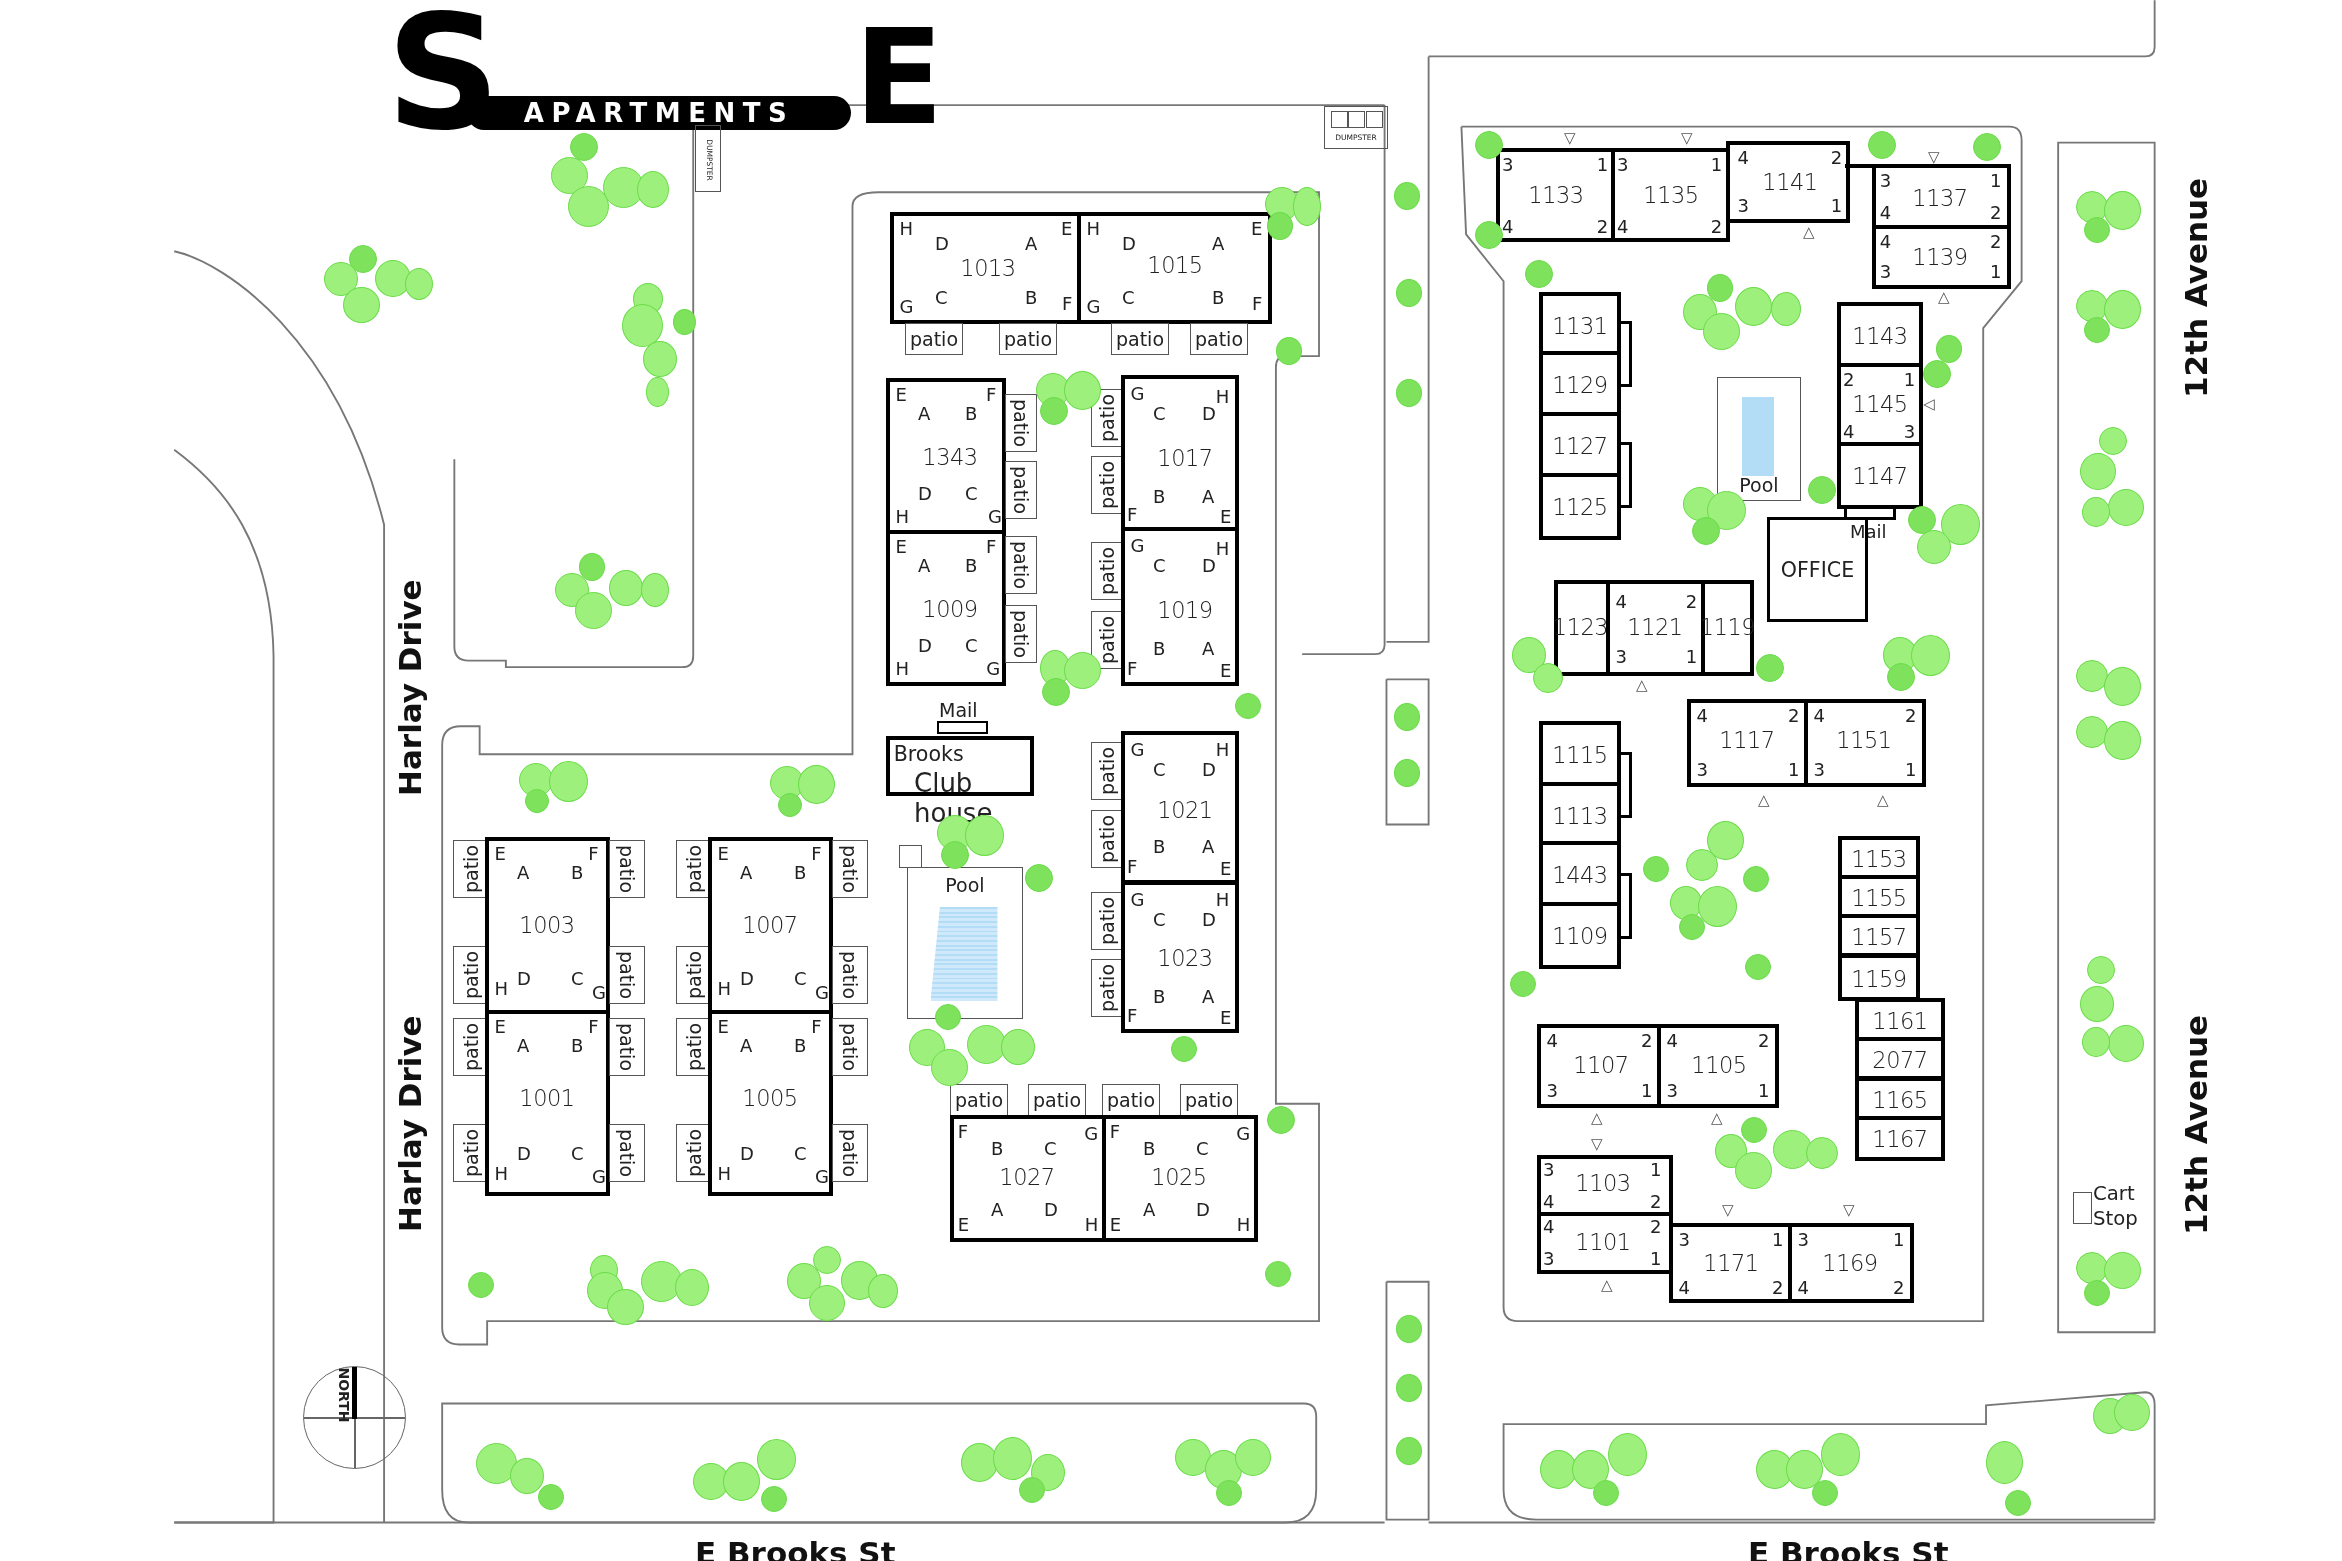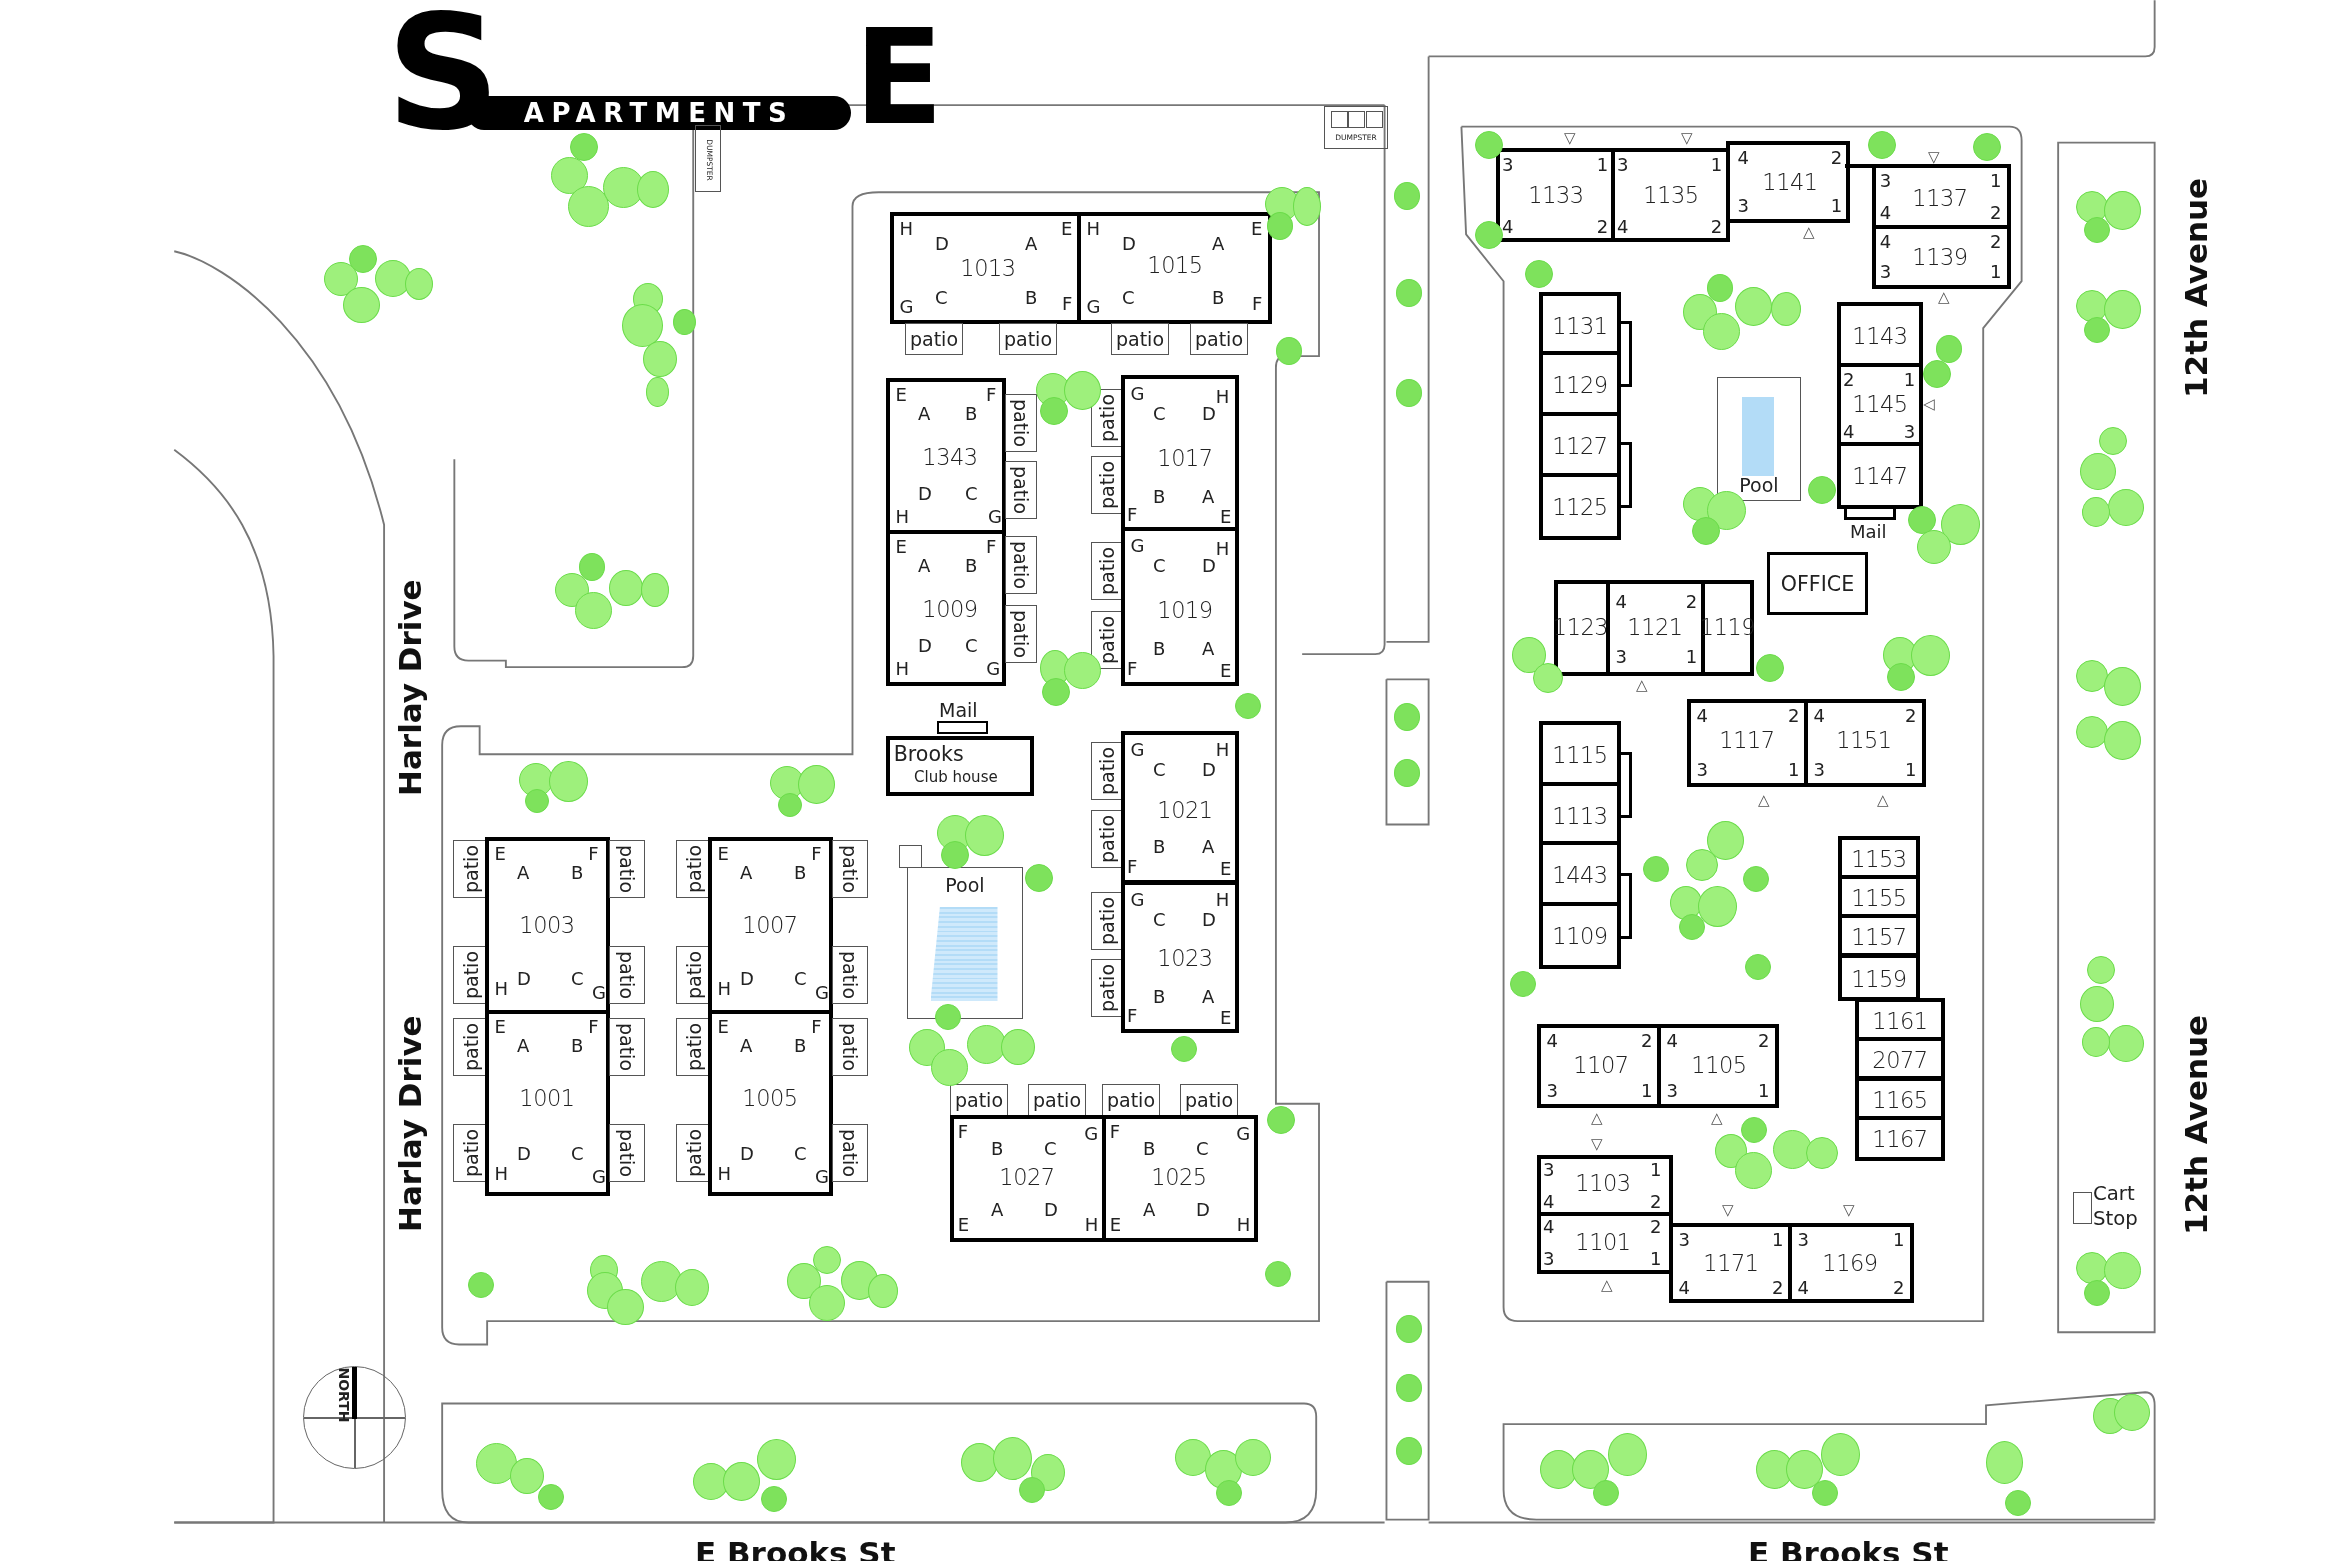--- a/index.html
+++ b/index.html
@@ -185,21 +185,21 @@
     <span class="corner" style="left:77px;top:26px;">D</span>
     <span class="corner" style="left:28px;top:109px;">B</span>
     <span class="corner" style="left:77px;top:109px;">A</span>
     <span class="num" style="left:60px;top:79px;">1019</span>
   </div>
 
   <span class="label" style="left:939px;top:699px;font-size:19px;">Mail</span>
   <div class="abs" style="left:937px;top:721px;width:51px;height:13px;border:2.8px solid #000;"></div>
   <div class="abs" style="left:886px;top:736px;width:148px;height:60px;border:4.7px solid #000;">
     <span style="position:absolute;left:3.7px;top:1.9px;font-size:20.6px;">Brooks</span>
-    <span style="position:absolute;left:24px;top:28px;font-size:15px;">Club house</span>
+    <span style="position:absolute;left:24px;top:28px;font-size:26px;">Club house</span>
   </div>
 
   <div class="abs" style="left:899px;top:845px;width:22.5px;height:22.5px;border:1.9px solid #555;"></div>
   <div class="abs" style="left:907px;top:867px;width:116px;height:152px;border:1.9px solid #555;">
     <span style="position:absolute;left:0;right:0;top:5.6px;text-align:center;font-size:19px;">Pool</span>
     <div style="position:absolute;left:22.5px;top:39px;width:67px;height:94px;background:repeating-linear-gradient(0deg,#cfe9fb 0 2.8px,#b3dcf7 2.8px 4.7px);clip-path:polygon(14% 0,100% 0,100% 100%,0 100%);"></div>
   </div>
 
   <div class="patio vl" style="left:1091px;top:742px;width:32px;height:58px;">
       <span>patio</span>
@@ -439,21 +439,21 @@
     <span class="corner" style="left:1.9px;bottom:1.9px;">4</span>
     <span class="corner" style="right:3.7px;bottom:1.9px;">3</span>
     <span class="num" style="left:39px;top:37px;">1145</span>
   </div>
   <div class="bldg" style="left:1837px;top:442px;width:86px;height:67px;">
     <span class="num" style="left:39px;top:30px;">1147</span>
   </div>
   <div class="abs" style="left:1844px;top:506px;width:52px;height:14px;border:3.7px solid #000;border-top:0;"></div>
   <span class="label" style="left:1850px;top:521px;font-size:18px;">Mail</span>
 
-  <div class="abs" style="left:1767px;top:552px;width:101px;height:63px;border:3.7px solid #000;display:flex;align-items:center;justify-content:center;">
+  <div class="abs" style="left:1767px;top:517px;width:101px;height:105px;border:3.7px solid #000;display:flex;align-items:center;justify-content:center;">
     <span style="font-size:20.6px;">OFFICE</span>
   </div>
 
   <div class="bldg" style="left:1554px;top:580px;width:56px;height:96px;">
     <span class="num" style="left:22.5px;top:43px;">1123</span>
   </div>
   <div class="bldg" style="left:1606px;top:580px;width:99px;height:96px;">
     <span class="corner" style="left:5.6px;top:9.4px;">4</span>
     <span class="corner" style="right:3.7px;top:9.4px;">2</span>
     <span class="corner" style="left:5.6px;bottom:5.6px;">3</span>

